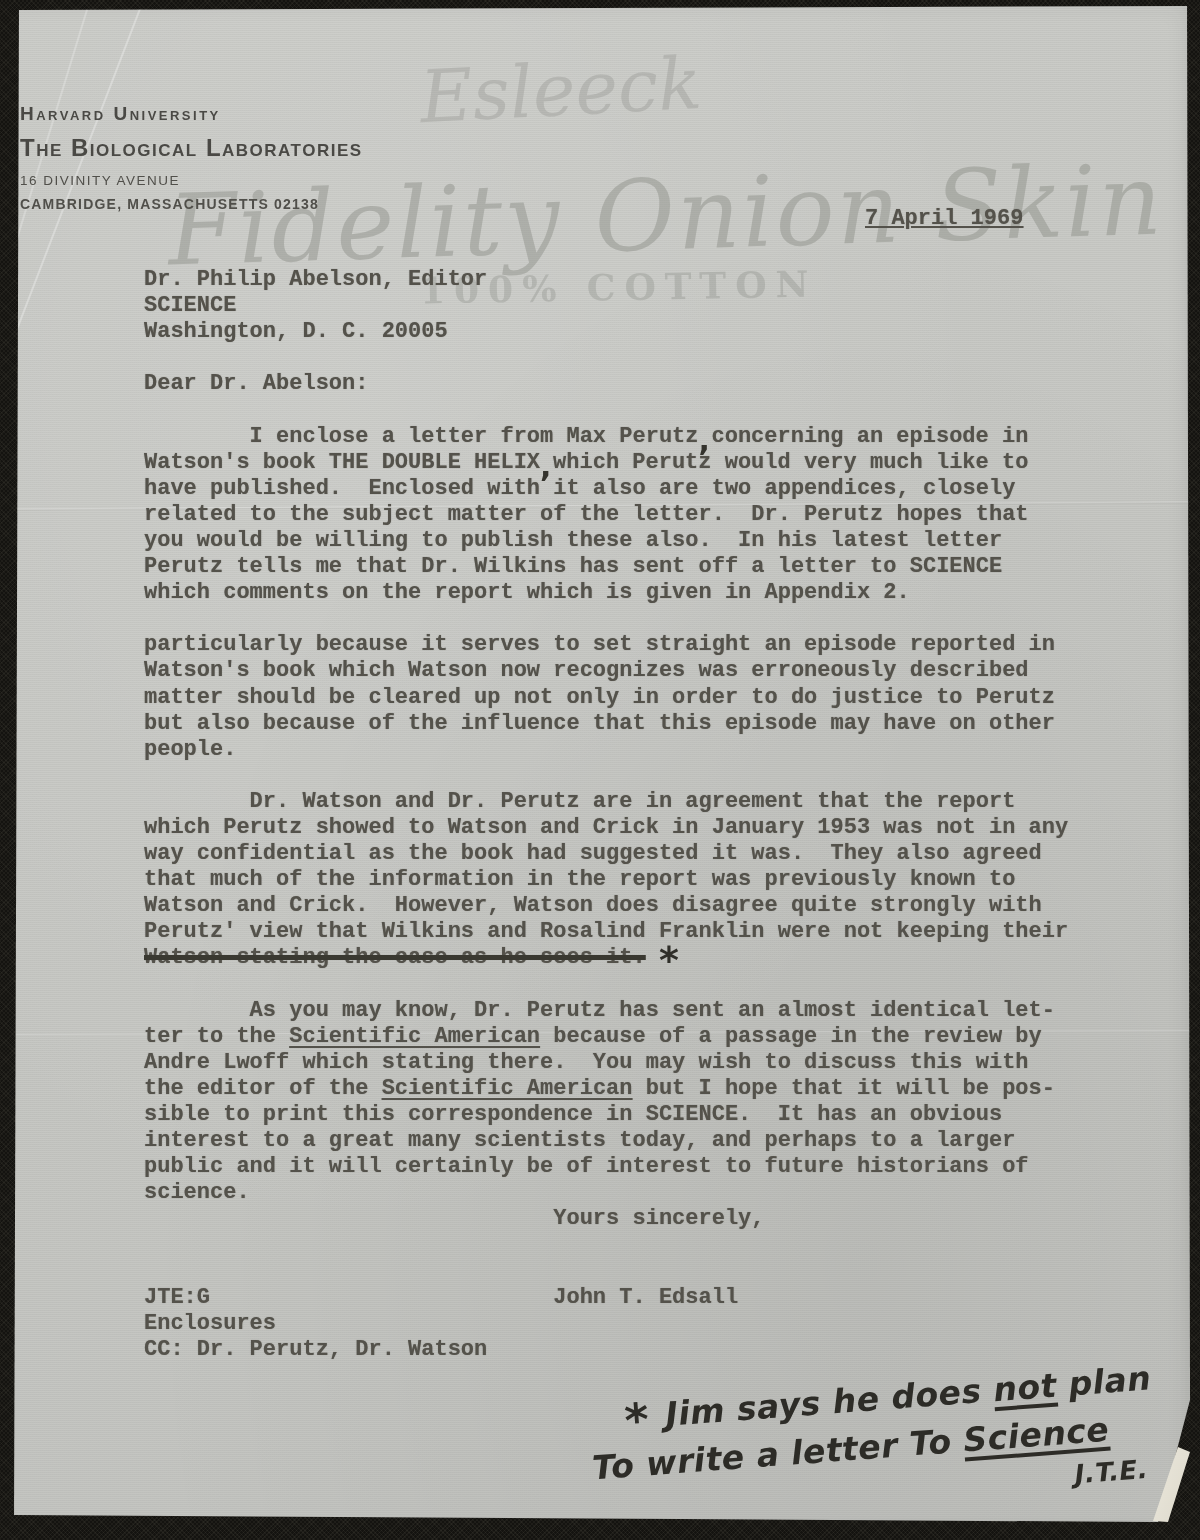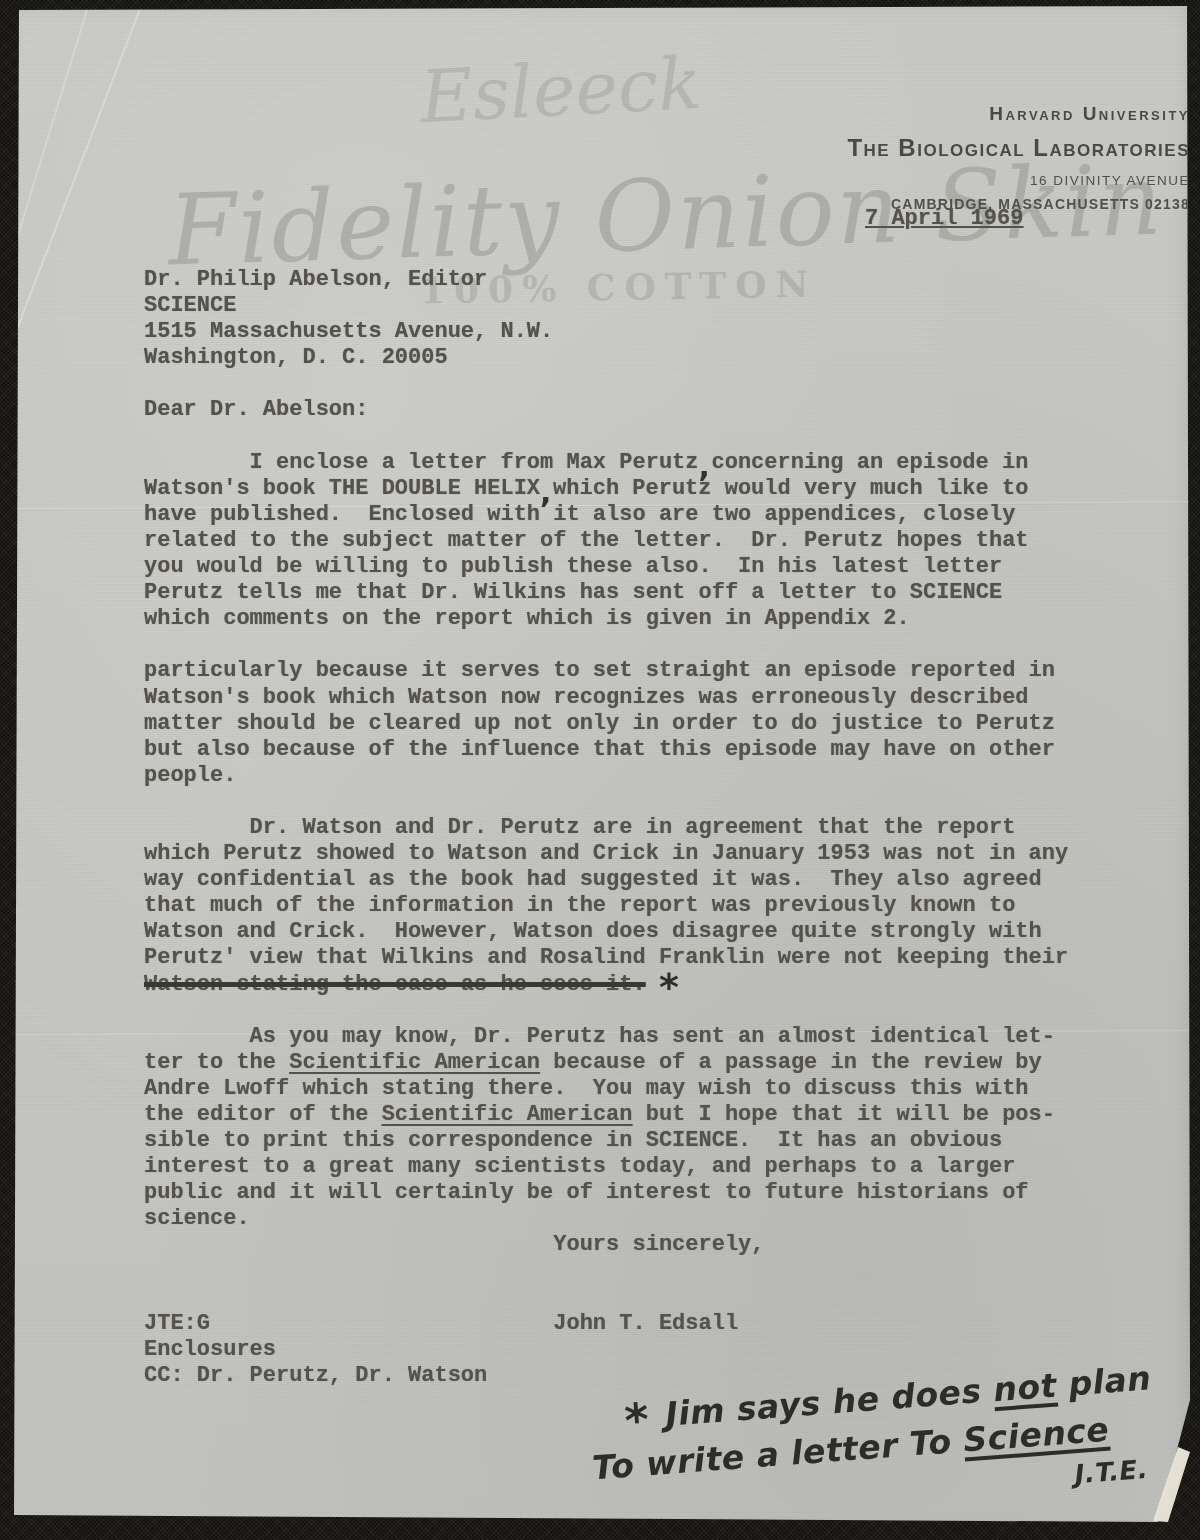--- a/index.html
+++ b/index.html
@@ -34,21 +34,21 @@
   .crease{position:absolute;pointer-events:none;}
   .crease-h1{left:0;right:0;top:505px;height:2px;transform:rotate(-0.35deg);
       background:linear-gradient(rgba(255,255,255,0.34), rgba(120,120,115,0.16));}
   .crease-h2{left:0;right:0;top:1032px;height:1px;transform:rotate(-0.2deg);
       background:rgba(255,255,255,0.20);}
   .crease-d1{left:150px;top:-20px;width:2px;height:600px;transform:rotate(21deg);
       transform-origin:top left;background:rgba(255,255,255,0.30);}
   .crease-d2{left:92px;top:-10px;width:2px;height:310px;transform:rotate(17deg);
       transform-origin:top left;background:rgba(255,255,255,0.24);}
   
-  .letterhead{position:absolute;left:20px;top:103px;width:1170px;text-align:right;
+  .letterhead{position:absolute;left:20px;top:103px;width:1170px;text-align:left;
       color:#4a4945;}
   .lh1{font-variant:small-caps;font-weight:bold;font-size:19px;letter-spacing:2.5px;margin-bottom:9px;}
   .lh2{font-variant:small-caps;font-weight:bold;font-size:24px;letter-spacing:1.5px;margin-bottom:11px;}
   .lh3{font-weight:normal;font-size:13.5px;letter-spacing:1.5px;margin-bottom:8px;color:#504f4a;}
   .lh4{font-weight:bold;font-size:14px;letter-spacing:1.2px;color:#504f4a;}
   
   .typed{font-family:"Liberation Mono", monospace;font-weight:bold;color:#54524b;
       text-shadow:0 0 1px rgba(84,82,75,0.55);}
   .date-line{position:absolute;left:865px;top:206px;font-size:22px;text-decoration:underline;}
   .letter-body{position:absolute;left:144px;top:267px;font-size:22px;line-height:26.1px;}
@@ -93,21 +93,20 @@
       <div class="lh2">The Biological Laboratories</div>
       <div class="lh3">16 DIVINITY AVENUE</div>
       <div class="lh4">CAMBRIDGE, MASSACHUSETTS 02138</div>
     </div>
 
     <div class="typed date-line">7 April 1969</div>
 
     <div class="typed letter-body">
         <div class="tline">Dr. Philip Abelson, Editor</div>
         <div class="tline">SCIENCE</div>
-        <div class="tline">1515 Massachusetts Avenue, N.W.</div>
         <div class="tline">Washington, D. C. 20005</div>
         <div class="tline">&nbsp;</div>
         <div class="tline">Dear Dr. Abelson:</div>
         <div class="tline">&nbsp;</div>
         <div class="tline"><span class="seg-n">        I enclose a letter from Max Perutz</span><span class="seg-pc">,</span><span class="seg-n">concerning an episode in</span></div>
         <div class="tline"><span class="seg-n">Watson's book THE DOUBLE HELIX</span><span class="seg-pc">,</span><span class="seg-n">which Perutz would very much like to</span></div>
         <div class="tline">have published.  Enclosed with it also are two appendices, closely</div>
         <div class="tline">related to the subject matter of the letter.  Dr. Perutz hopes that</div>
         <div class="tline">you would be willing to publish these also.  In his latest letter</div>
         <div class="tline">Perutz tells me that Dr. Wilkins has sent off a letter to SCIENCE</div>

